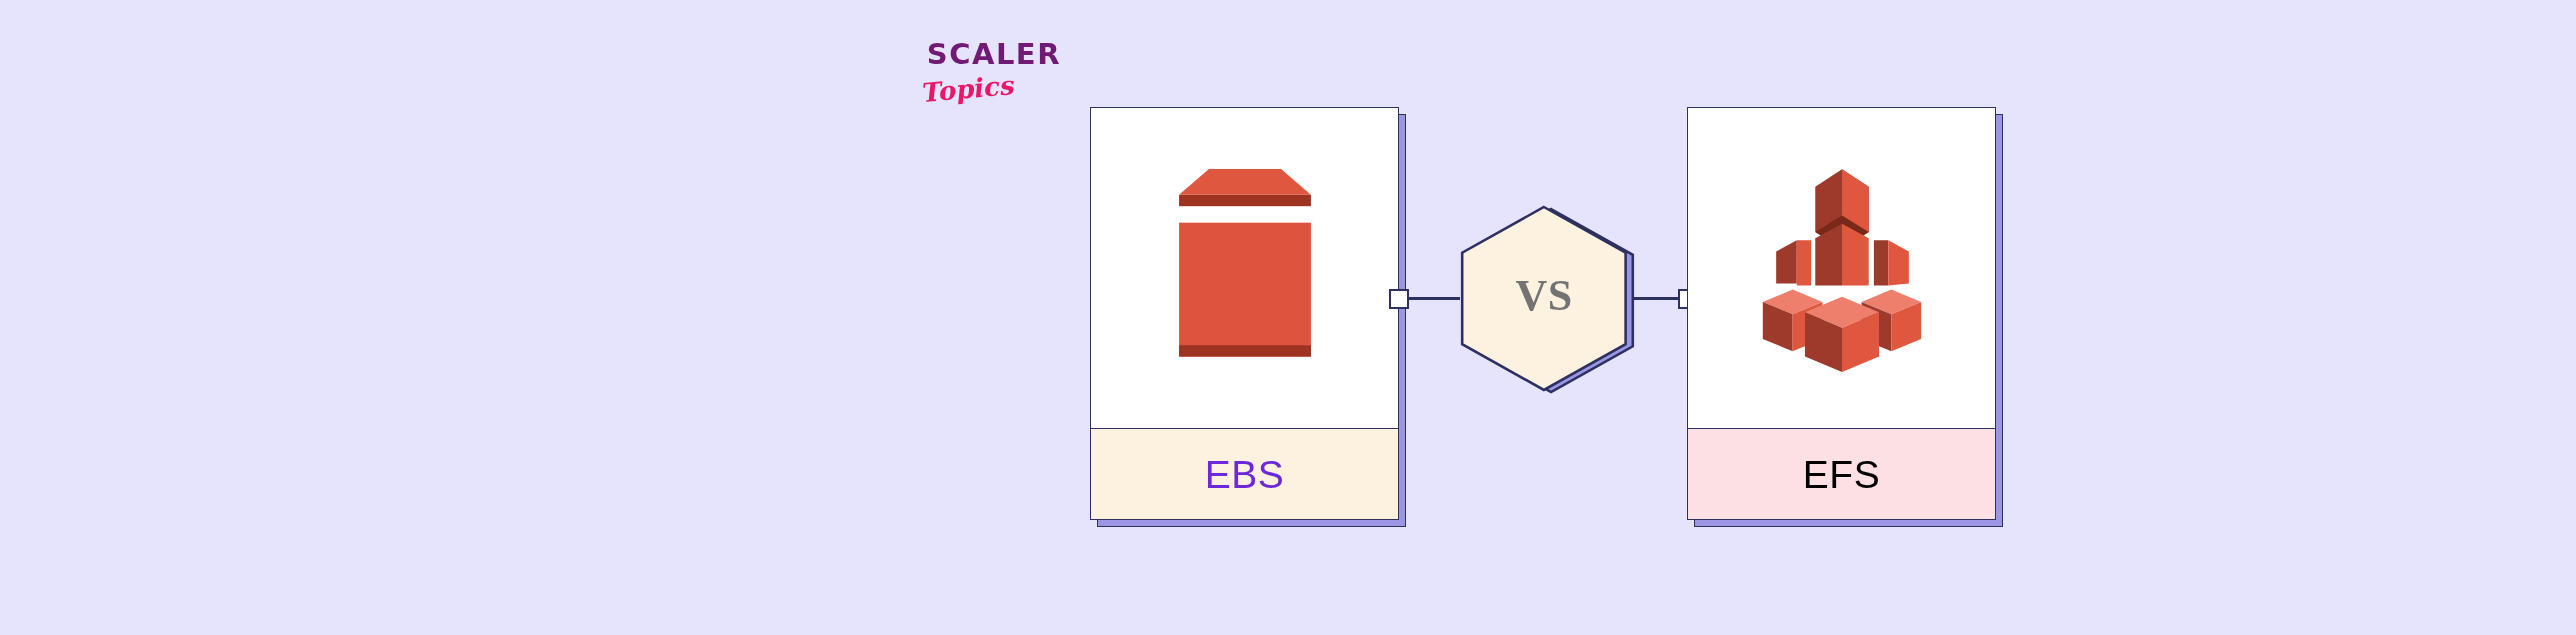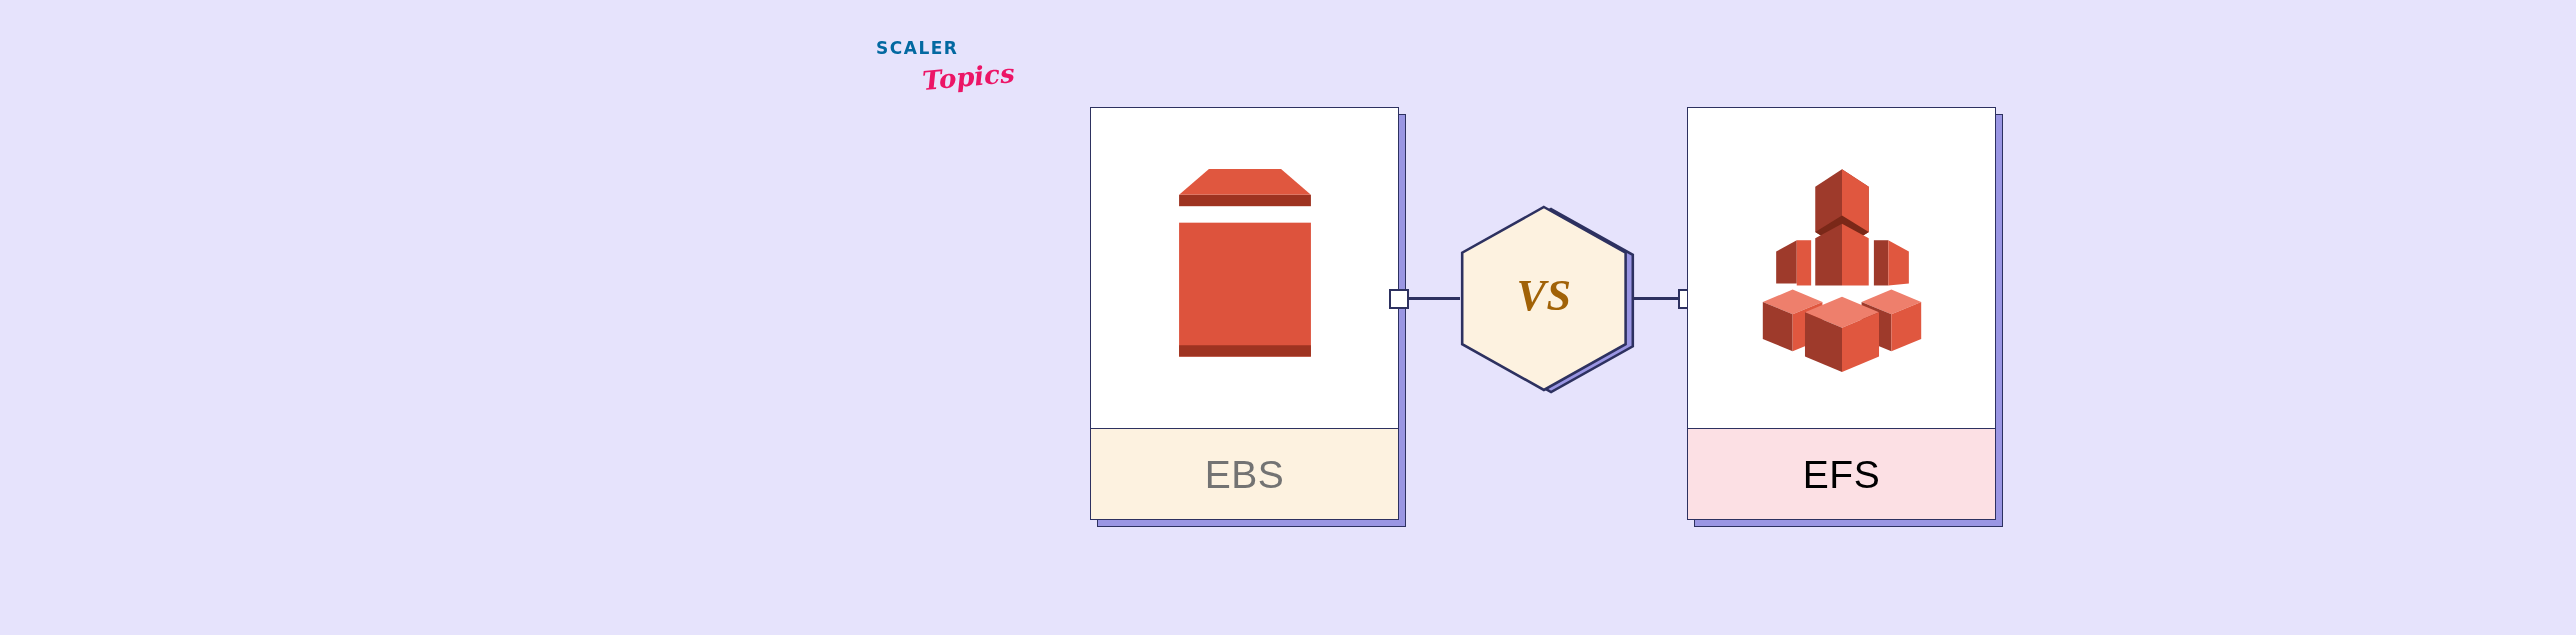--- a/index.html
+++ b/index.html
@@ -28,25 +28,25 @@
     position: absolute;
     left: 876px;
     top: 40px;
     width: 185px;
     height: 82px;
     user-select: none;
   }
   .logo-scaler {
     font-family: "DejaVu Sans", sans-serif;
     font-weight: 700;
-    font-size: 17px;
+    font-size: 29px;
     letter-spacing: 1.5px;
-    color: #0369a1;
-    line-height: 1;
-    text-align: left;
+    color: #701a75;
+    line-height: 1;
+    text-align: right;
     white-space: nowrap;
   }
   .logo-topics {
     font-family: "DejaVu Serif", serif;
     font-style: italic;
     font-weight: 700;
     font-size: 26px;
     color: #ec1566;
     line-height: 1;
     text-align: center;
@@ -105,21 +105,21 @@
   }
   .card-label.ebs-label { background: #fdf2e0; }
   .card-label.efs-label { background: #fce0e4; }
   .card-label-text {
     font-family: "Liberation Sans", sans-serif;
     font-size: 39px;
     font-weight: 400;
     line-height: 1;
     letter-spacing: 0.5px;
   }
-  .ebs-label .card-label-text { color: #737373; }
+  .ebs-label .card-label-text { color: #6d28d9; }
   .efs-label .card-label-text { color: #000000; }
 
   
   .icon-svg { display: block; }
 
   
   .conn-square {
     position: absolute;
     width: 19.6px;
     height: 19.6px;
@@ -155,24 +155,23 @@
     top: 0;
     width: 178px;
     height: 184px;
     display: flex;
     align-items: center;
     justify-content: center;
     pointer-events: none;
   }
   .hex-text span {
     font-family: "Liberation Serif", serif;
-    font-style: italic;
     font-weight: 700;
     font-size: 44px;
-    color: #a16207;
+    color: #737373;
     line-height: 1;
     letter-spacing: 0.5px;
   }
 </style>
 </head>
 <body>
 
 <div class="canvas">
 
   <div class="logo">

